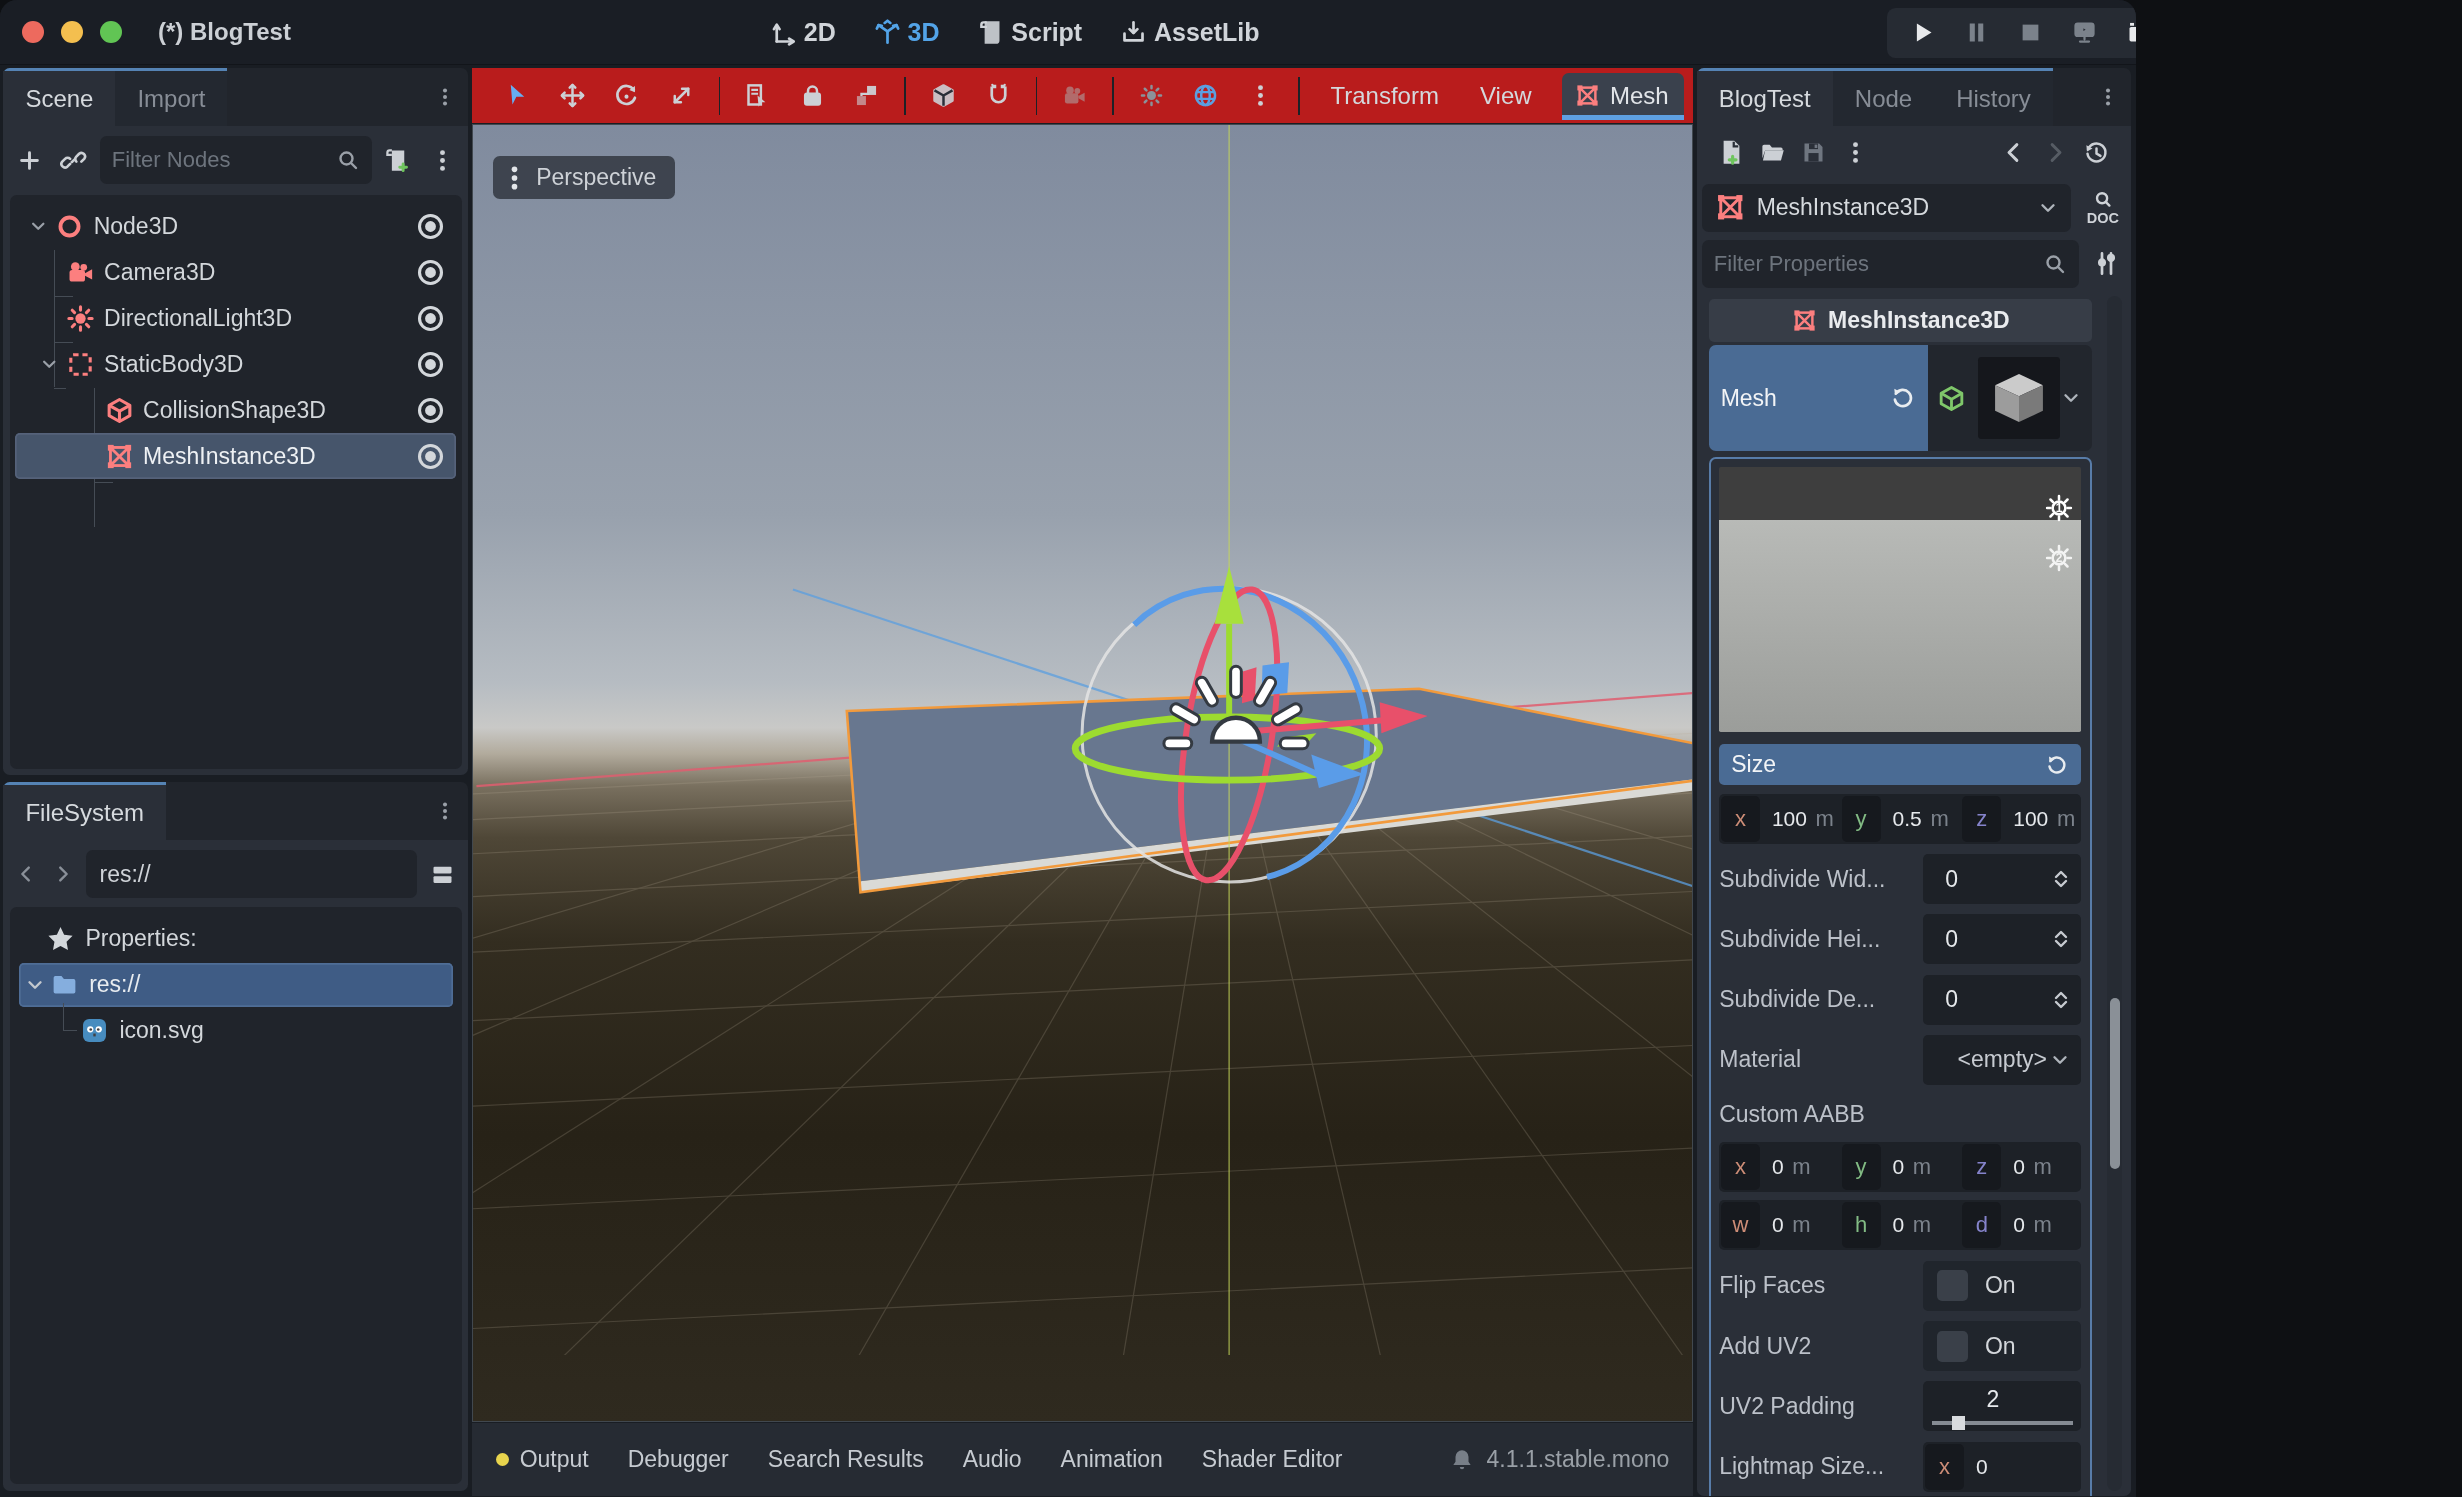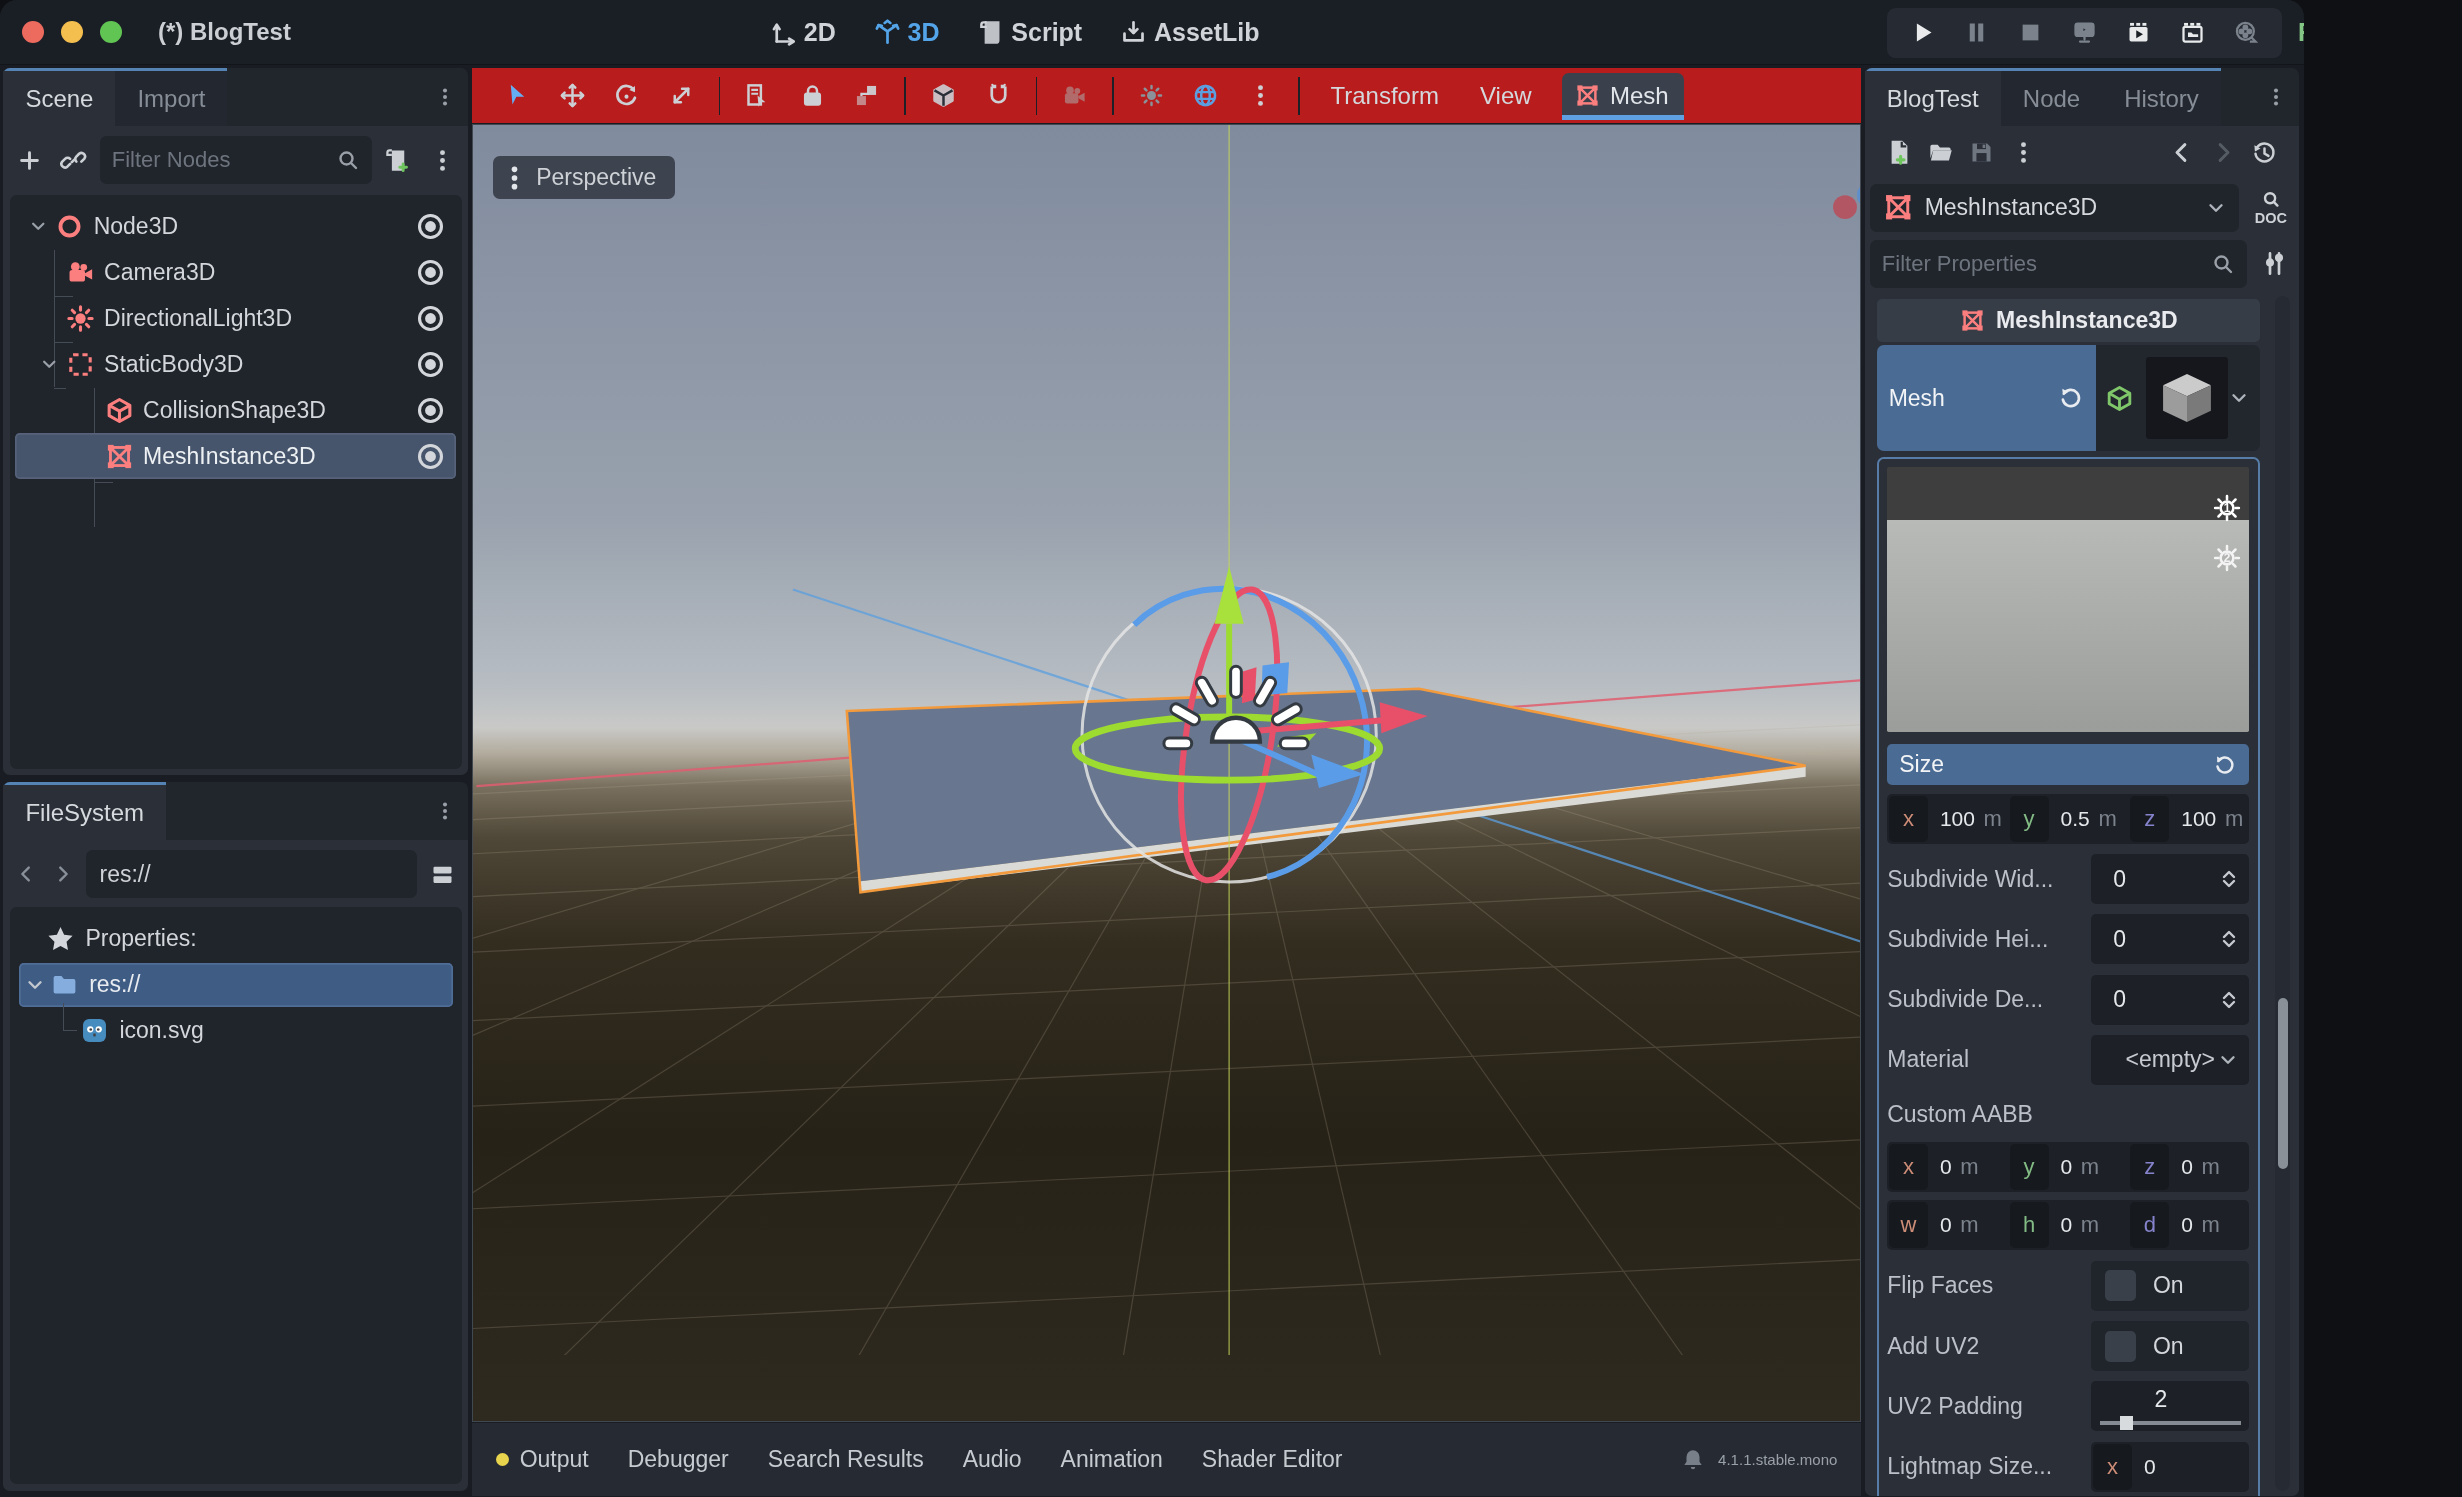--- a/index.html
+++ b/index.html
@@ -1,17 +1,17 @@
 <!DOCTYPE html>
 <html style="font-size:13.7px"><head>
 <meta charset="utf-8">
 <style>
   * { margin:0; padding:0; box-sizing:border-box; }
   html,body { width:2462px; height:1497px; background:#0e1013; font-family:"Liberation Sans",sans-serif; }
-  .window { width:2304px; height:1497px; background:#191d23; border-radius:17px 17px 0 0; overflow:hidden; position:relative; }
+  .window { width:2136px; height:1497px; background:#191d23; border-radius:17px 17px 0 0; overflow:hidden; position:relative; }
 
   
   .titlebar { height:65px; background:#1a1e25; display:flex; align-items:center; position:relative; border-bottom:1.7px solid #12151a; }
   .traffic { display:flex; gap:17px; margin-left:22px; }
   .tl { width:22px; height:22px; border-radius:50%; }
   .tl.r { background:#ed6a5e; } .tl.y { background:#f4bf4f; } .tl.g { background:#61c554; }
   .win-title { margin-left:36px; font-size:24px; font-weight:bold; color:#ccd0d5; }
   .main-tabs { position:absolute; left:770px; top:0; height:65px; display:flex; align-items:center; gap:38px; }
   .main-tab { display:flex; align-items:center; gap:6.8px; color:#d0d4d9; font-size:25px; font-weight:bold; cursor:default; }
   .main-tab svg { width:27px; height:27px; }
@@ -92,21 +92,21 @@
   .viewport { flex:1; position:relative; border:1.7px solid #41484f; overflow:hidden;
     background:linear-gradient(#808b9e 0%, #98a1ad 30%, #b6bcc2 43%, #c9c9c7 46.5%, #b2ab9d 48.5%, #79705f 51%, #4f4737 55%, #332d20 63%, #272217 78%, #2f2a1f 100%); }
   .persp-pill { position:absolute; left:20.5px; top:31px; height:43px; background:rgba(52,58,67,0.88); border-radius:6.8px; display:flex; align-items:center; gap:12px; padding:0 19px 0 12px; }
   .persp-pill .pdots { color:#e3e6ea; display:flex; }
   .persp-pill .ptext { color:#ced2d7; font-size:23px; }
   .vp-svg { position:absolute; left:0; top:0; }
 
   .bottom-bar { height:74px; background:#262b33; border-top:1.7px solid #191d23; display:flex; align-items:center; padding:0 24px; gap:39px; flex:none; }
   .bb-item { font-size:23px; color:#c6cbd1; display:flex; align-items:center; gap:10.3px; }
   .bb-dot { width:13.7px; height:13.7px; border-radius:50%; background:#e8d44d; }
-  .bb-right { margin-left:auto; display:flex; align-items:center; gap:12px; color:#9aa0a7; font-size:15px; }
+  .bb-right { margin-left:auto; display:flex; align-items:center; gap:12px; color:#9aa0a7; font-size:23px; }
   .bb-right svg { width:26px; height:26px; color:#787f88; }
 
   
   .insp-toolbar { height:53px; background:#2a2f38; display:flex; align-items:center; padding:0 10.3px; gap:3.4px; flex:none; }
   .insp-toolbar .spacer { flex:1; }
   .insp-body { background:#2a2f38; flex:1; display:flex; flex-direction:column; border-radius:0 0 6.8px 6.8px; min-height:0; padding:0 5.1px; }
   .node-row { display:flex; align-items:center; gap:8.6px; height:53px; margin-top:1.7px; flex:none; }
   .node-box { flex:1; height:48px; background:#20242b; border-radius:6.8px; display:flex; align-items:center; gap:10.3px; padding:0 12px; }
   .node-box .nicon { width:32.5px; height:32.5px; color:#fc7f7f; }
   .node-box .nicon svg { width:32.5px; height:32.5px; }

